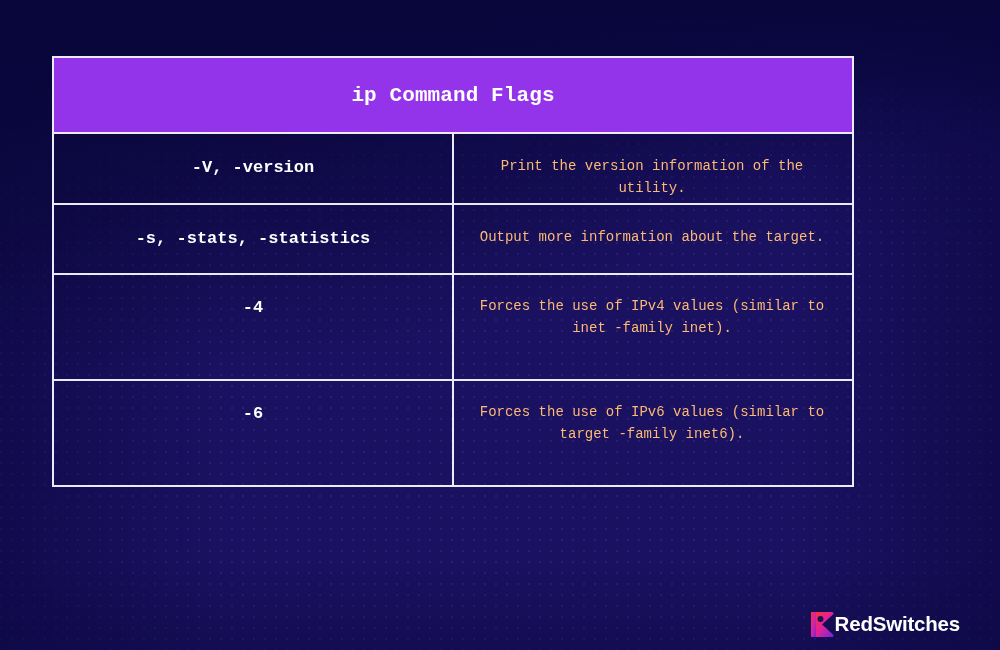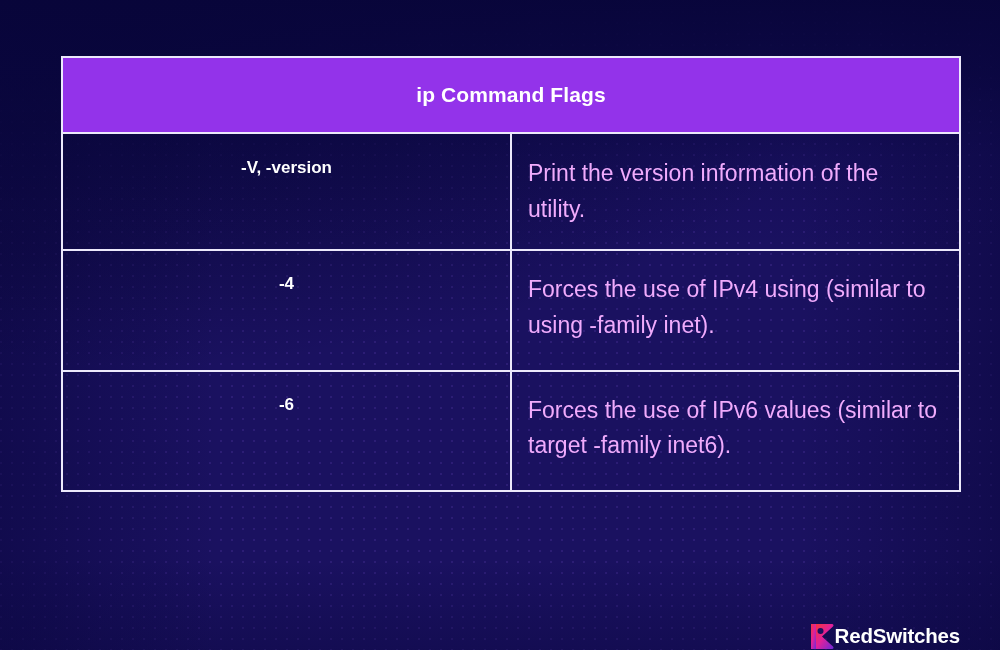--- a/index.html
+++ b/index.html
@@ -34,25 +34,26 @@
                               rgba(12,8,70,0.30) 24%, rgba(12,8,70,0.00) 38%),
       radial-gradient(120% 85% at 12% 4%, rgba(6,4,48,0.95) 0%, rgba(6,4,48,0.45) 34%, rgba(6,4,48,0) 62%),
       linear-gradient(90deg, rgba(10,6,62,0.55) 0%, rgba(10,6,62,0.0) 22%),
       linear-gradient(270deg, rgba(10,6,62,0.55) 0%, rgba(10,6,62,0.0) 20%),
       linear-gradient(0deg, rgba(10,6,62,0.40) 0%, rgba(10,6,62,0.0) 14%);
   }
 
   
   #flags-table {
     position: absolute;
-    left: 61px;
+    left: 52px;
     top: 56px;
-    width: 900px;
+    width: 802px;
     border-collapse: collapse;
     table-layout: fixed;
+    font-family: Liberation Mono, monospace;
   }
 
   #flags-table td, #flags-table th {
     border: 2px solid #ece9fb;
     background-color: transparent;
   }
 
   .table-header {
     background-color: #9333ea !important;
     color: #ffffff;
@@ -68,43 +69,43 @@
     color: #ffffff;
     font-size: 17px;
     font-weight: bold;
     text-align: center;
     padding: 20px 12px;
     vertical-align: top;
     line-height: 1.45;
   }
 
   .desc-cell {
-    color: #f0abfc;
-    font-size: 23px;
+    color: #fdba74;
+    font-size: 14px;
     font-weight: normal;
-    text-align: left;
+    text-align: center;
     padding: 20px 18px 20px 16px;
     vertical-align: top;
     line-height: 1.55;
   }
 
   
   tr.row-short .flag-cell,
-  tr.row-short .desc-cell { padding-top: 22px; padding-bottom: 22px; margin-left: 48px; }
+  tr.row-short .desc-cell { padding-top: 22px; padding-bottom: 4px; margin-left: 48px; }
   tr.row-tall .flag-cell,
   tr.row-tall .desc-cell { padding-top: 21px; padding-bottom: 26px; }
 
   tr.row-short { height: 70px; }
   tr.row-tall  { height: 106px; }
 
   
   #brand {
     position: absolute;
     right: 40px;
-    bottom: 0;
+    bottom: 12px;
     display: flex;
     align-items: center;
   }
   #brand-mark { width: 25px; height: 27px; display: block; }
   #brand-text {
     color: #ffffff;
     font-size: 20.5px;
     font-weight: bold;
     letter-spacing: -0.2px;
     line-height: 1;
@@ -120,23 +121,27 @@
   <thead>
     <tr>
       <th class="table-header" colspan="2">ip Command Flags</th>
     </tr>
   </thead>
   <tbody id="table-body">
   <tr class="row-short">
         <td class="flag-cell">-V, -version</td>
         <td class="desc-cell">Print the version information of the utility.</td>
       </tr>
+      <tr class="row-short">
+        <td class="flag-cell">-s, -stats, -statistics</td>
+        <td class="desc-cell">Output more information about the target.</td>
+      </tr>
       <tr class="row-tall">
         <td class="flag-cell">-4</td>
-        <td class="desc-cell">Forces the use of IPv4 using (similar to using -family inet).</td>
+        <td class="desc-cell">Forces the use of IPv4 values (similar to inet -family inet).</td>
       </tr>
       <tr class="row-tall">
         <td class="flag-cell">-6</td>
         <td class="desc-cell">Forces the use of IPv6 values (similar to target -family inet6).</td>
       </tr>
     </tbody>
 </table>
 
 <div id="brand">
   <svg id="brand-mark" viewBox="0 0 50 54">

